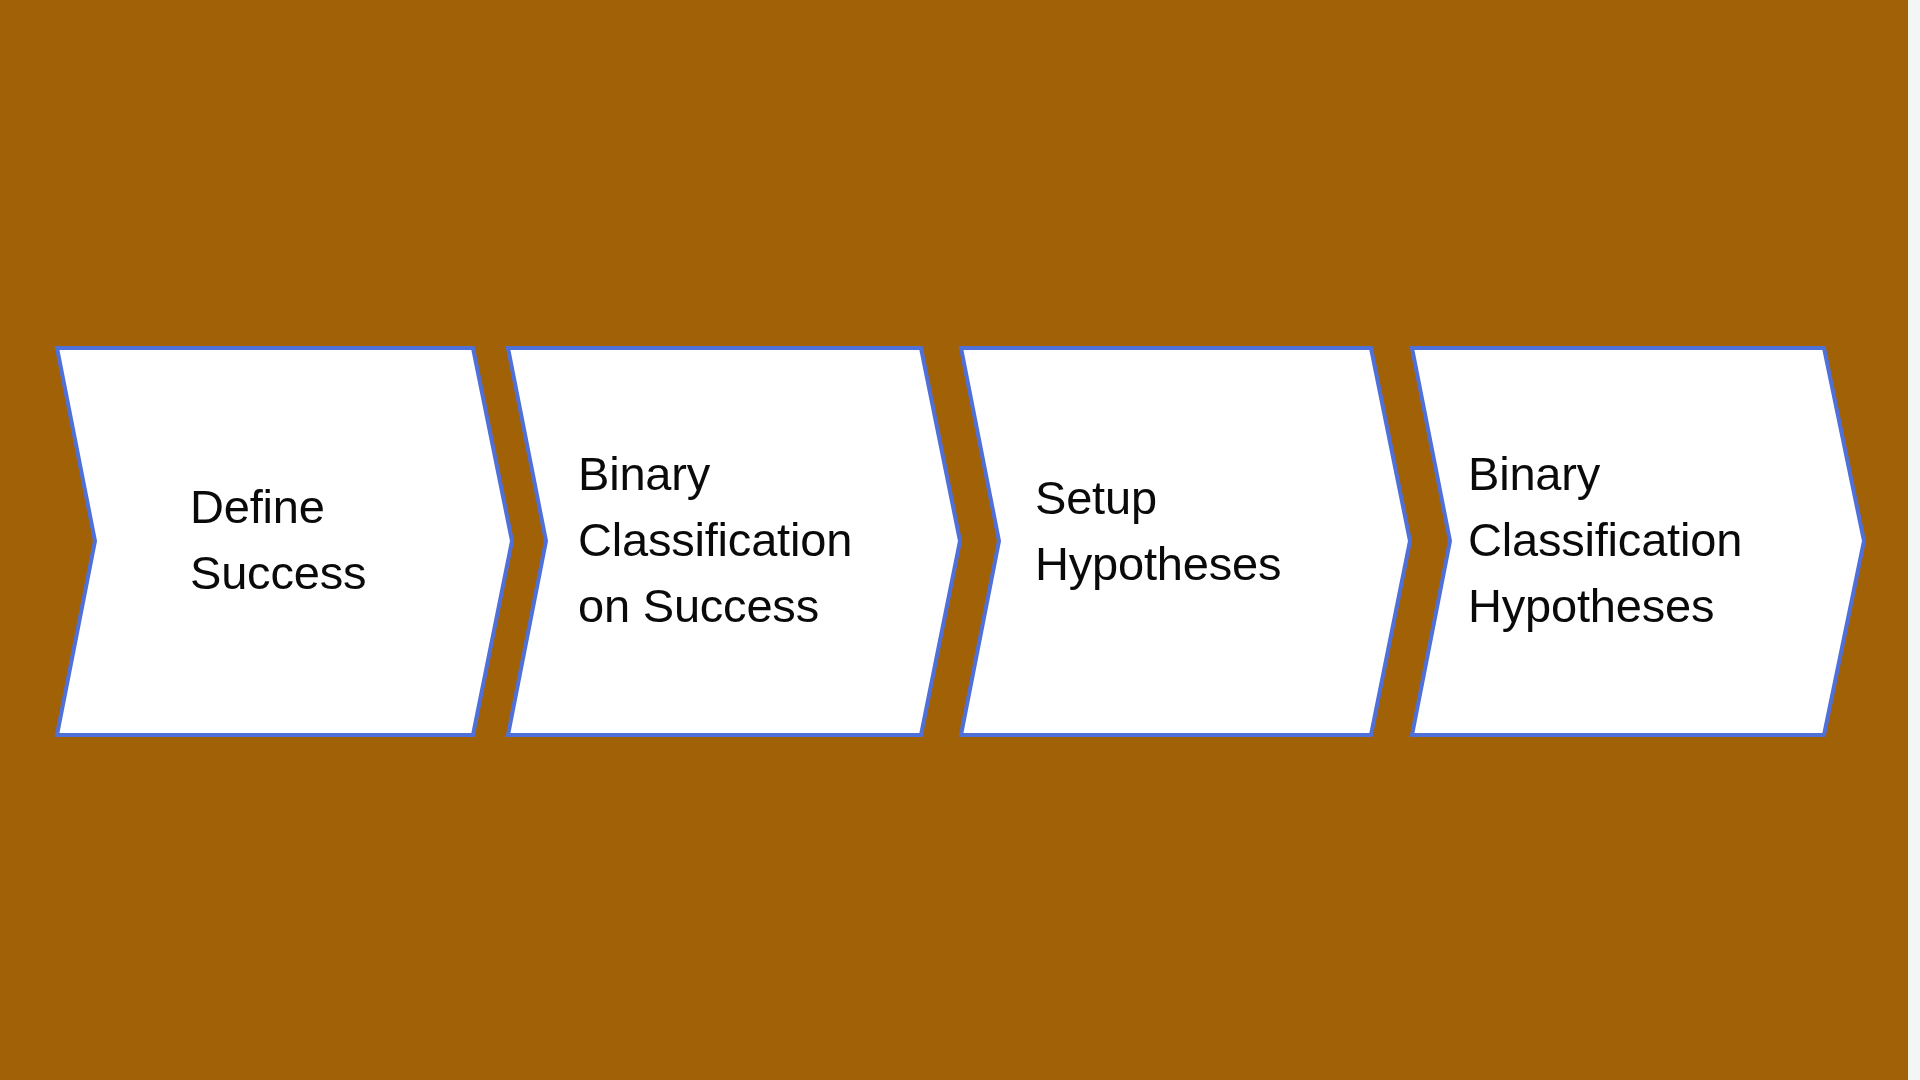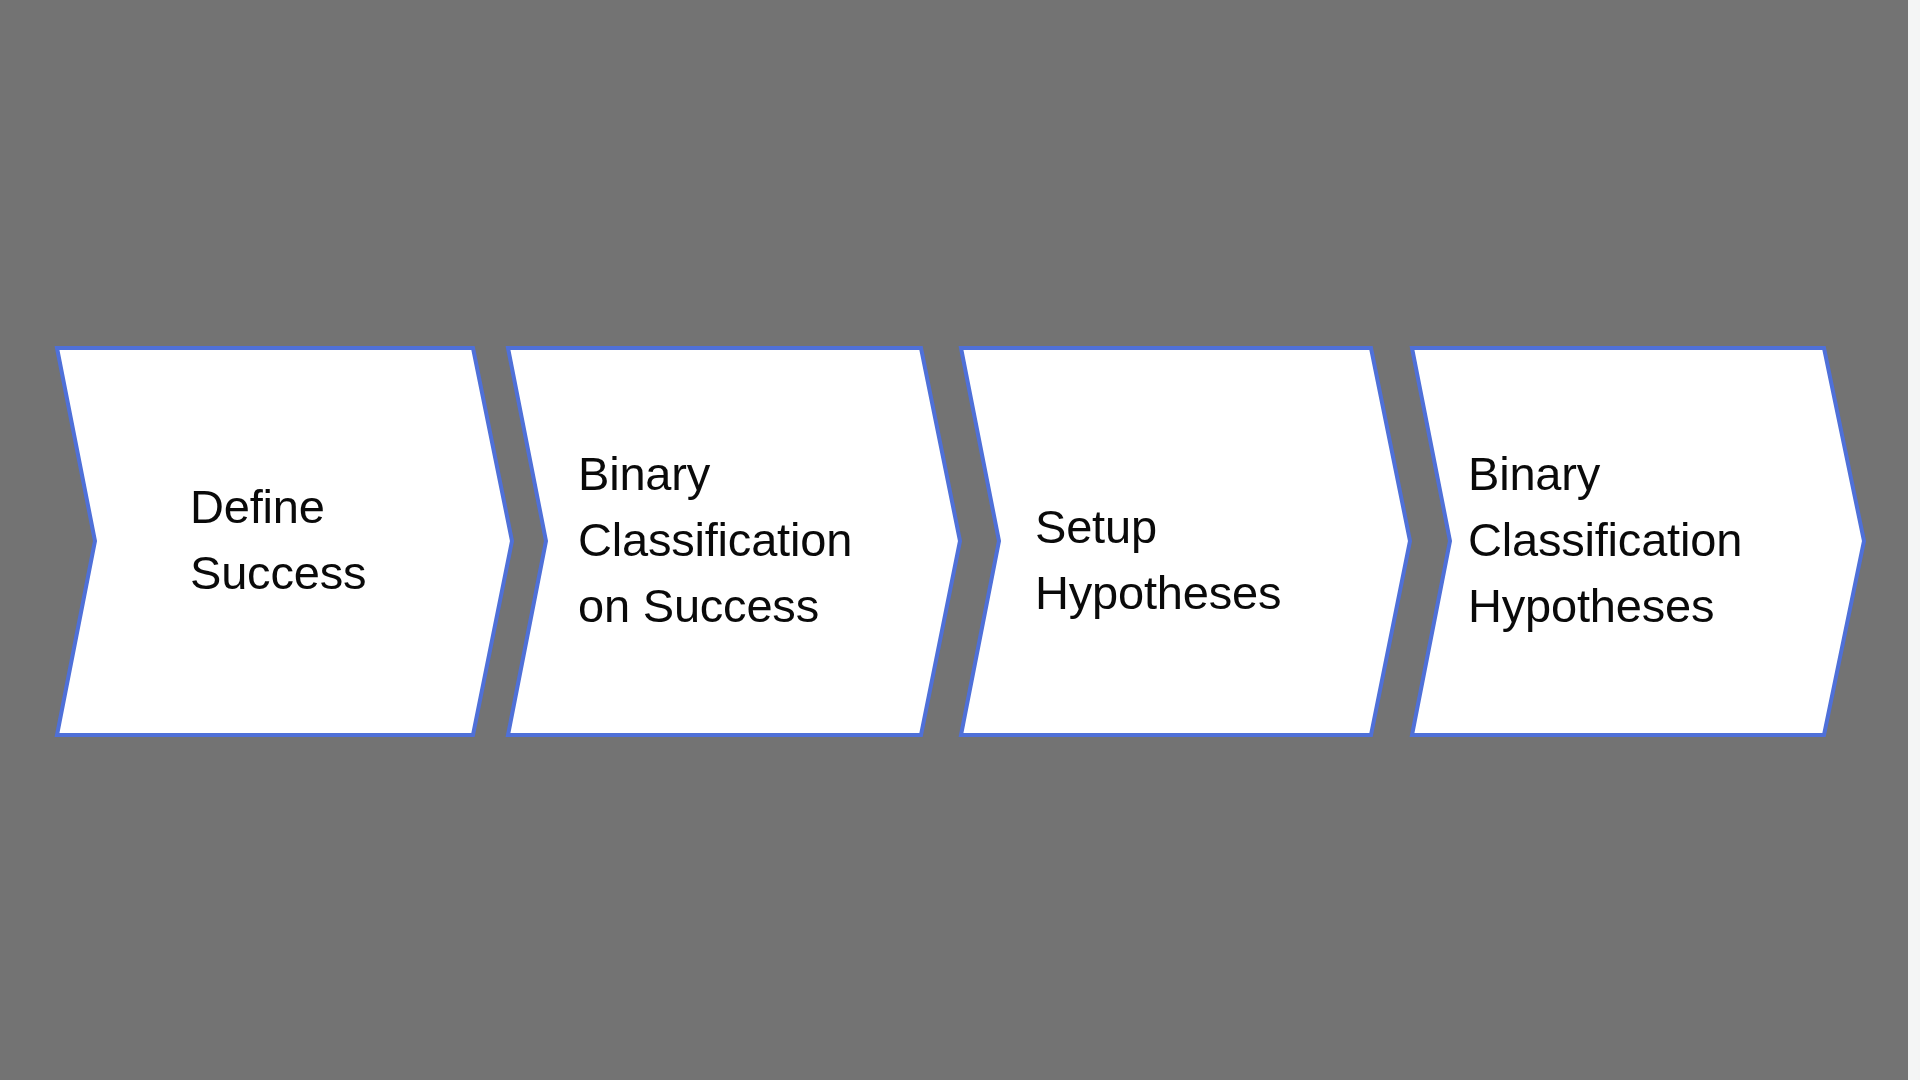--- a/index.html
+++ b/index.html
@@ -12,21 +12,21 @@
   }
   body {
     background: #f4f5f5;
     font-family: "Liberation Sans", sans-serif;
   }
 
   #diagram-root {
     position: relative;
     width: 1908px;
     height: 1080px;
-    background: #737373;
+    background: #a16207;
   }
 
   #chevron-svg {
     position: absolute;
     left: 0;
     top: 0;
     width: 1920px;
     height: 1080px;
     display: block;
   }
@@ -68,20 +68,20 @@
     <path class="chevron-shape" id="chevron-4" d="M 1412 348 L 1824 348 L 1864 541 L 1824 735 L 1412 735 L 1450 541 Z" fill="#ffffff" stroke="#4f70d8" stroke-width="4"></path>
   </svg>
 
   <div class="step-label" id="label-1" style="left: 190px; top: 430px; width: 270px; height: 220px; color: rgb(10, 10, 10);">Define
 Success</div>
 
   <div class="step-label" id="label-2" style="left: 578px; top: 420px; width: 370px; height: 240px; color: rgb(10, 10, 10);">Binary
 Classification
 on Success</div>
 
-  <div class="step-label" id="label-3" style="left: 1035px; top: 450px; width: 350px; height: 220px; color: rgb(10, 10, 10);">Setup
+  <div class="step-label" id="label-3" style="left: 1035px; top: 421px; width: 350px; height: 220px; color: rgb(10, 10, 10);">Setup
 Hypotheses</div>
 
   <div class="step-label" id="label-4" style="left: 1468px; top: 420px; width: 380px; height: 240px; color: rgb(10, 10, 10);">Binary
 Classification
 Hypotheses</div>
 
 </div>
 
 </body></html>

